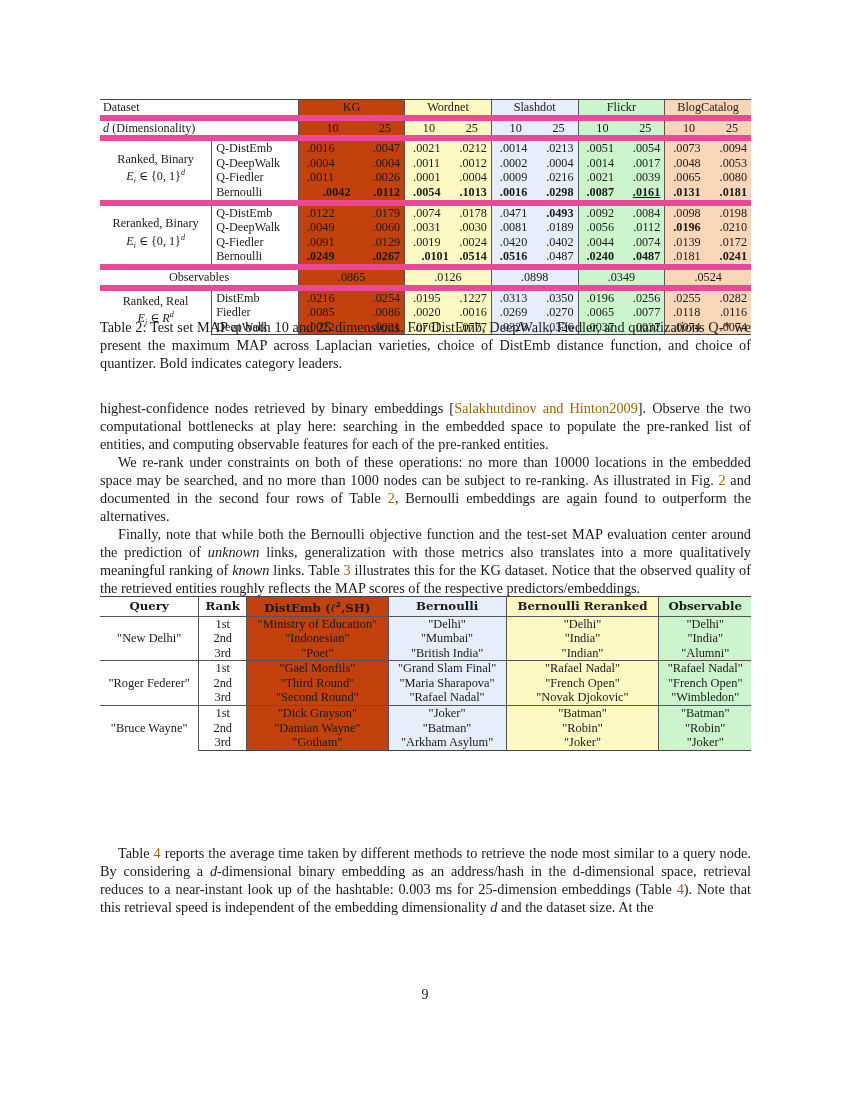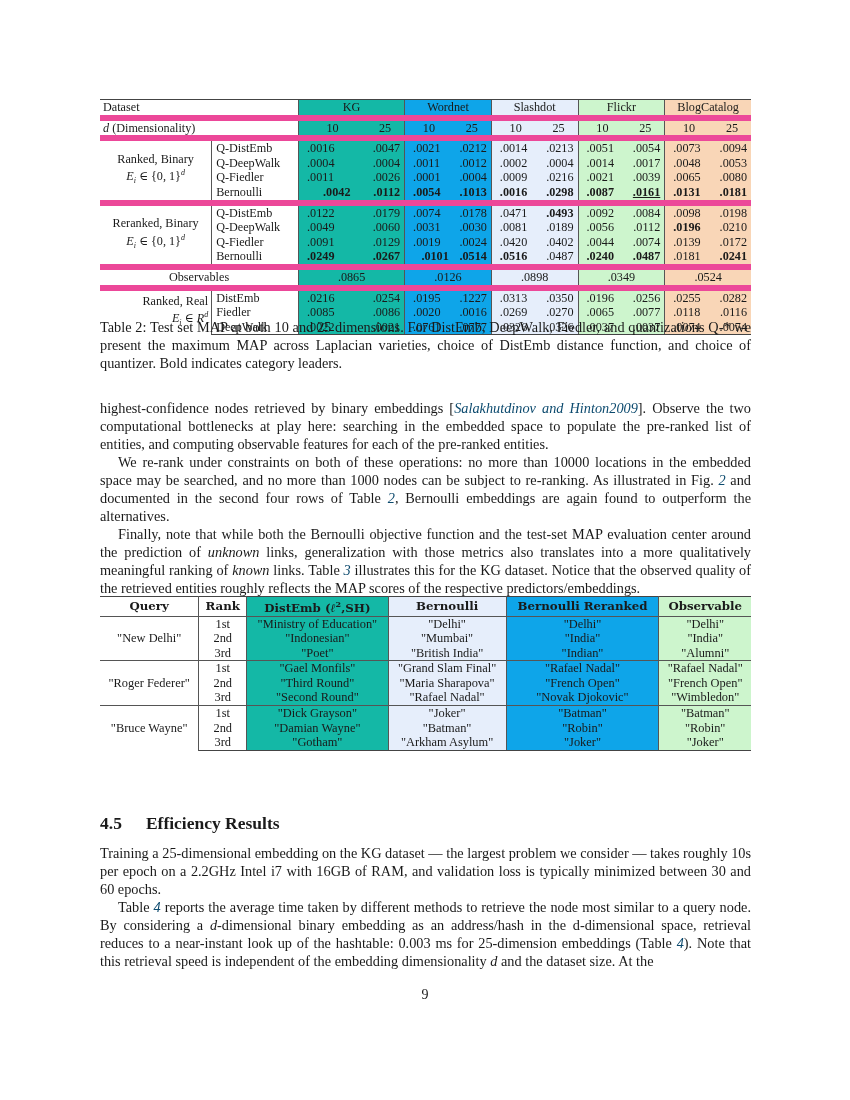--- a/index.html
+++ b/index.html
@@ -9,34 +9,34 @@
   
   table { border-collapse:collapse; font-family:"Liberation Serif","DejaVu Serif",serif; }
   #t2 { position:absolute; left:100px; top:99px; width:651px; font-size:12.2px; line-height:14.6px; }
   #t2 td { padding:0 3px; white-space:nowrap; text-align:center; }
   #t2 .hdr-top { border-top:1.2px solid #444; }
   #t2 .hline td { border-top:6px solid #ec4899; }
   #t2 .bottom td { border-bottom:1.2px solid #444; }
   #t2 td.lbl { text-align:left; }
   #t2 td.method { text-align:left; border-left:1px solid #555; padding-left:4px;margin-top:20px; }
   #t2 td.grp { border-right:0; }
-  .c-kg { background:#14b8a6; }
-  .c-wn { background:#0ea5e9; }
+  .c-kg { background:#c2410c; }
+  .c-wn { background:#fef9c3; }
   .c-sd { background:#e6eefb; }
   .c-fl { background:#cdf5cd; }
   .c-bc { background:#f9d6b7; }
   .vl { border-left:1px solid #555; }
   #t2 td.num { text-align:right; padding-right:4px; padding-left:0; }
   #t2 td.num.l { text-align:left; padding-left:8px; }
 
   .caption { position:absolute; left:100px; width:651px; font-size:14.3px; line-height:18px; font-family:"Liberation Serif","DejaVu Serif",serif; text-align:justify; }
   .para { position:absolute; left:100px; width:651px; font-size:14.3px; line-height:18px; font-family:"Liberation Serif","DejaVu Serif",serif; text-align:justify; }
   .para p { margin:0; text-indent:18px; }
   .para p.noindent { text-indent:0; }
-  .cite, .ref { color:#0c4a6e;font-style:italic; }
+  .cite, .ref { color:#a16207; }
 
   
   #t3 { position:absolute; left:100px; top:596px; width:651px; font-size:12.4px; line-height:14.6px; }
   #t3 td, #t3 th { padding:0 4px; white-space:nowrap; text-align:center; font-weight:normal; }
   #t3 th { font-weight:bold; border-top:1.2px solid #444; border-bottom:1px solid #555; font-family:"DejaVu Serif",serif; font-size:11.8px; }
   #t3 .sep td { border-top:1px solid #555; }
   #t3 .last td { border-bottom:1.2px solid #444; }
   #t3 .qcell { text-align:center; border-right:1px solid #555; vertical-align:middle; }
   #t3 .rk { border-right:1px solid #555; }
   #t3 .vr { border-right:1px solid #555; }
@@ -188,21 +188,21 @@
         </tr>
         <tr class="hline">
           <td colspan="2">Observables</td>
           <td colspan="2" class="c-kg vl">.0865</td>
           <td colspan="2" class="c-wn vl">.0126</td>
           <td colspan="2" class="c-sd vl">.0898</td>
           <td colspan="2" class="c-fl vl">.0349</td>
           <td colspan="2" class="c-bc vl">.0524</td>
         </tr>
         <tr class="hline">
-          <td rowspan="3" class="grp" style="vertical-align: middle; text-align: right;">
+          <td rowspan="3" class="grp" style="vertical-align: middle;">
             <div>Ranked, Real</div>
             <div><i>E<sub style="font-size:8px">i</sub></i> ∈ <i>R<sup style="font-size:8px">d</sup></i></div>
           </td>
           <td class="method">DistEmb</td>
           <td class="c-kg num vl l">.0216</td>
           <td class="c-kg num">.0254</td>
           <td class="c-wn num vl l">.0195</td>
           <td class="c-wn num">.1227</td>
           <td class="c-sd num vl l">.0313</td>
           <td class="c-sd num">.0350</td>
@@ -323,23 +323,19 @@
           <td class="rk">3rd</td>
           <td class="c-kg vr">"Gotham"</td>
           <td class="c-sd vr">"Arkham Asylum"</td>
           <td class="c-wn vr">"Joker"</td>
           <td class="c-fl">"Joker"</td>
         </tr>
       </tbody>
   </table>
 
 
-  <div class="section">
-    <span class="num">4.5</span><span>Efficiency Results</span>
-  </div>
 
   <div class="para" style="top:844px;">
-    <p class="noindent">Training a 25-dimensional embedding on the KG dataset — the largest problem we consider — takes roughly 10s per epoch on a 2.2GHz Intel i7 with 16GB of RAM, and validation loss is typically minimized between 30 and 60 epochs.</p>
     <p><span>Table </span><a class="ref">4</a><span> reports the average time taken by different methods to retrieve the node most similar to a query node. By considering a </span><i>d</i><span>-dimensional binary embedding as an address/hash in the d-dimensional space, retrieval reduces to a near-instant look up of the hashtable: 0.003 ms for 25-dimension embeddings (Table </span><a class="ref">4</a><span>). Note that this retrieval speed is independent of the embedding dimensionality </span><i>d</i><span> and the dataset size. At the</span></p>
   </div>
 
   <div class="pagenum">9</div>
 </div>
 
 </body></html>

